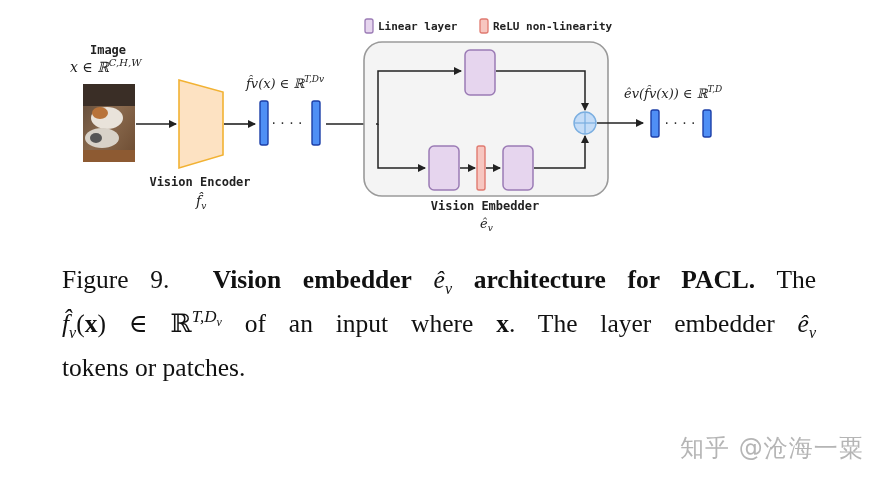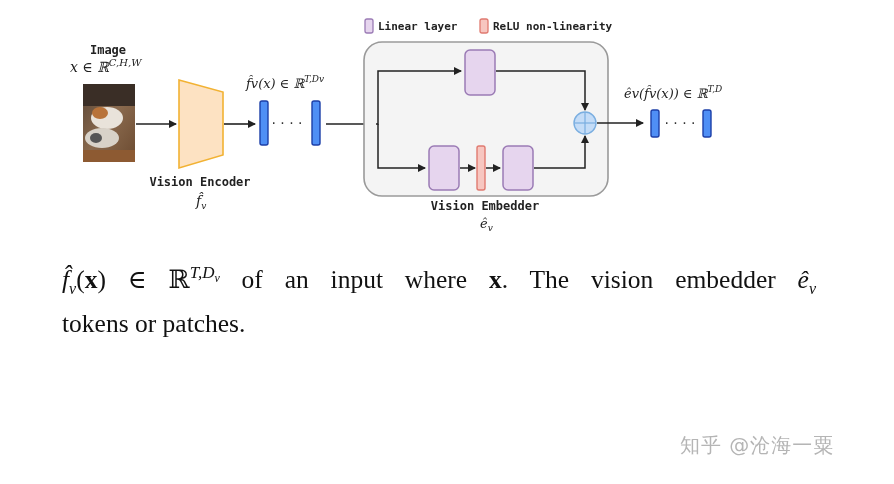--- a/index.html
+++ b/index.html
@@ -14,21 +14,21 @@
     text-align: justify;
   }
   .caption .line { display: block; text-align-last: justify; white-space: nowrap; }
   .caption .line.last { text-align-last: left; }
   .caption b { font-weight: bold; }
   .caption i { font-style: italic; }
   .caption .bfx { font-weight: bold; }
   .caption sup { font-size: 17px; font-style: italic; vertical-align: 10px; line-height: 0; }
   .watermark {
     position: absolute; left: 680px; top: 432px;
-    font-family: "DejaVu Sans", sans-serif; font-size: 20px; color: #b5b5b5;
+    font-family: "DejaVu Sans", sans-serif; font-size: 24px; color: #b5b5b5;
     letter-spacing: 1px;
   }
 </style>
 </head>
 <body>
 
 <svg class="diagram" viewBox="0 0 894 250" width="894" height="250">
   <defs>
     <marker id="arr" markerWidth="8" markerHeight="8" refX="7" refY="4" orient="auto" markerUnits="userSpaceOnUse">
       <path d="M0,0 L8,4 L0,8 z" fill="#222"></path>
@@ -95,17 +95,18 @@
   <text class="mono" x="485" y="210" font-size="12" text-anchor="middle">Vision Embedder</text>
   <text class="math" x="480" y="228" font-size="13"><tspan>ê</tspan><tspan font-size="9" dy="3">v</tspan></text>
 
   <text class="math" x="624" y="98" font-size="13"><tspan>êv(f̂v(x)) ∈ ℝ</tspan><tspan font-size="9" dy="-6">T,D</tspan></text>
   <rect x="651" y="110" width="8" height="27" rx="2" fill="#4f8ff5" stroke="#1c3fa8" stroke-width="1.4"></rect>
   <text x="680" y="128" font-size="14" font-family="DejaVu Sans, sans-serif" fill="#333" text-anchor="middle">· · · ·</text>
   <rect x="703" y="110" width="8" height="27" rx="2" fill="#4f8ff5" stroke="#1c3fa8" stroke-width="1.4"></rect>
 </svg>
 
 <div class="caption">
-  <span class="line"><i>f̂<sub style="font-size:16px">v</sub></i>(<span class="bfx">x</span>) ∈ ℝ<sup>T,D<sub style="font-size:12px">v</sub></sup> <span>of an input where</span> <span class="bfx">x</span><span>. The vision embedder</span> <i>ê<sub style="font-size:16px">v</sub></i></span>
+  <span class="line"><span>Figure 9.</span>&nbsp;&nbsp;<b>Vision embedder</b> <i>ê<sub style="font-size:16px">v</sub></i> <b>architecture for PACL.</b> <span>The</span></span>
+  <span class="line"><i>f̂<sub style="font-size:16px">v</sub></i>(<span class="bfx">x</span>) ∈ ℝ<sup>T,D<sub style="font-size:12px">v</sub></sup> <span>of an input where</span> <span class="bfx">x</span><span>. The layer embedder</span> <i>ê<sub style="font-size:16px">v</sub></i></span>
   <span class="line last"><span>tokens or patches.</span></span>
 </div>
 
 <div class="watermark">知乎 @沧海一粟</div>
 
 </body></html>

